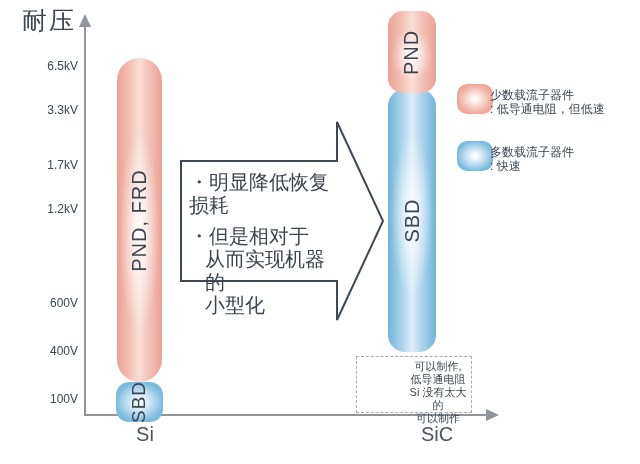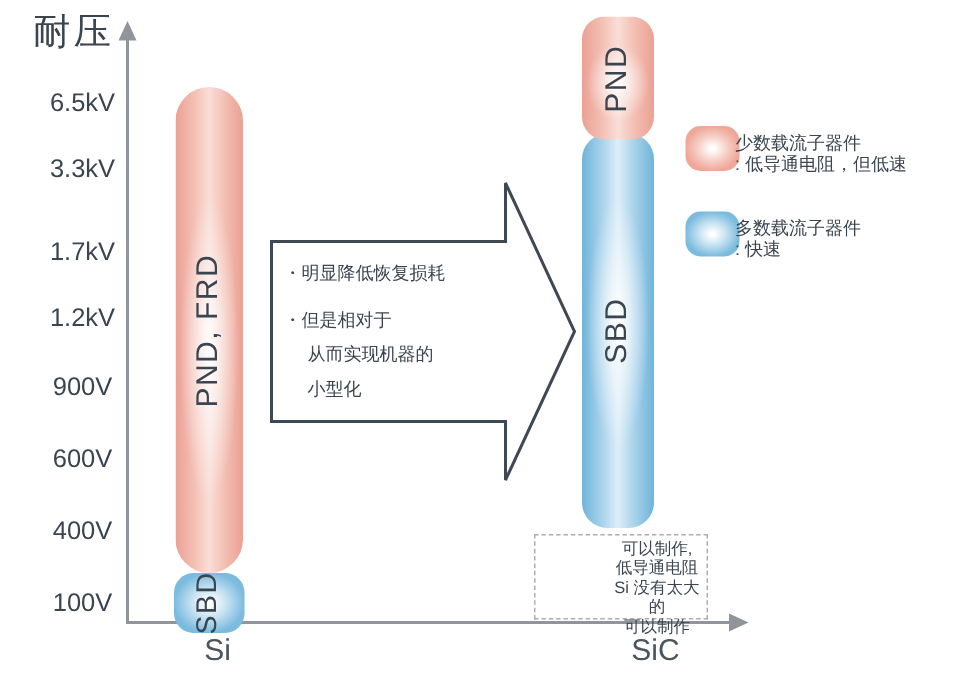--- a/index.html
+++ b/index.html
@@ -16,21 +16,21 @@
   
   .y-axis-line{position:absolute;left:84px;top:26px;width:2px;height:389px;background:var(--axis-gray);}
   .y-axis-arrow{position:absolute;left:79px;top:14px;width:0;height:0;
     border-left:6px solid transparent;border-right:6px solid transparent;
     border-bottom:13px solid var(--axis-gray);}
   .x-axis-line{position:absolute;left:84px;top:414px;width:404px;height:2px;background:var(--axis-gray);}
   .x-axis-arrow{position:absolute;left:486px;top:409px;width:0;height:0;
     border-top:6px solid transparent;border-bottom:6px solid transparent;
     border-left:13px solid var(--axis-gray);}
   .y-axis-title{position:absolute;left:22px;top:4px;font-size:25px;letter-spacing:2px;color:var(--text-dark);}
-  .y-tick{position:absolute;left:16px;width:78px;text-align:center;font-size:17px;color:var(--text-dark);}
+  .y-tick{position:absolute;left:0;width:78px;text-align:right;font-size:12px;color:var(--text-dark);}
   .x-cat{position:absolute;top:423px;font-size:20px;color:var(--label-gray);text-align:center;}
 
   
   .bar{position:absolute;display:flex;align-items:center;justify-content:center;}
   .vtext{transform:rotate(-90deg);white-space:nowrap;font-size:20px;letter-spacing:1px;color:var(--text-dark);}
   .pink-grad{
     background:
       radial-gradient(ellipse 58% 42% at 50% 54%, rgba(255,255,255,.95) 0%, rgba(255,255,255,0) 75%),
       linear-gradient(90deg,#eca094 0%,#f3c0b5 28%,#f9ded7 50%,#f3c0b5 72%,#eca094 100%);
   }
@@ -44,21 +44,21 @@
 
   .bar-si-main{left:117px;top:58px;width:45px;height:324px;border-radius:23px;z-index:1;}
   .bar-si-sbd{left:116px;top:382px;width:47px;height:40px;border-radius:13px;z-index:2;}
   .bar-si-sbd .vtext{font-size:19px;}
   .bar-sic-sbd{left:388px;top:89px;width:48px;height:263px;border-radius:17px;z-index:1;}
   .bar-sic-pnd{left:388px;top:11px;width:48px;height:82px;border-radius:15px;z-index:2;}
 
   
   .callout-svg{position:absolute;left:179px;top:120px;z-index:3;}
   .callout-text{position:absolute;left:189px;top:171px;width:152px;z-index:4;
-    font-size:12px;line-height:23px;color:var(--text-dark);}
+    font-size:20px;line-height:23px;color:var(--text-dark);}
   .callout-text .item2-lines{margin-top:8px;}
   .callout-text .wrap-line{padding-left:16px;}
 
   
   .legend-swatch{position:absolute;left:457px;width:36px;height:30px;border-radius:10px;}
   .legend-text{position:absolute;left:490px;width:138px;font-size:12px;line-height:14px;color:var(--text-dark);}
 
   
   .note-box{position:absolute;left:356px;top:356px;width:116px;height:57px;
     border:1px dashed #adadad;box-sizing:border-box;z-index:2;
@@ -72,21 +72,20 @@
   <div class="y-axis-title">耐压</div>
   <div class="y-axis-arrow"></div>
   <div class="y-axis-line"></div>
   <div class="x-axis-line"></div>
   <div class="x-axis-arrow"></div>
 
   <div class="y-tick" style="top:59px">6.5kV</div>
   <div class="y-tick" style="top:103px">3.3kV</div>
   <div class="y-tick" style="top:158px">1.7kV</div>
   <div class="y-tick" style="top:202px">1.2kV</div>
-  <div class="y-tick" style="top:248px">900V</div>
   <div class="y-tick" style="top:296px">600V</div>
   <div class="y-tick" style="top:344px">400V</div>
   <div class="y-tick" style="top:392px">100V</div>
 
   <div class="bar pink-grad bar-si-main">
     <span class="vtext">PND, FRD</span>
   </div>
   <div class="bar blue-swatch bar-si-sbd">
     <span class="vtext">SBD</span>
   </div>

